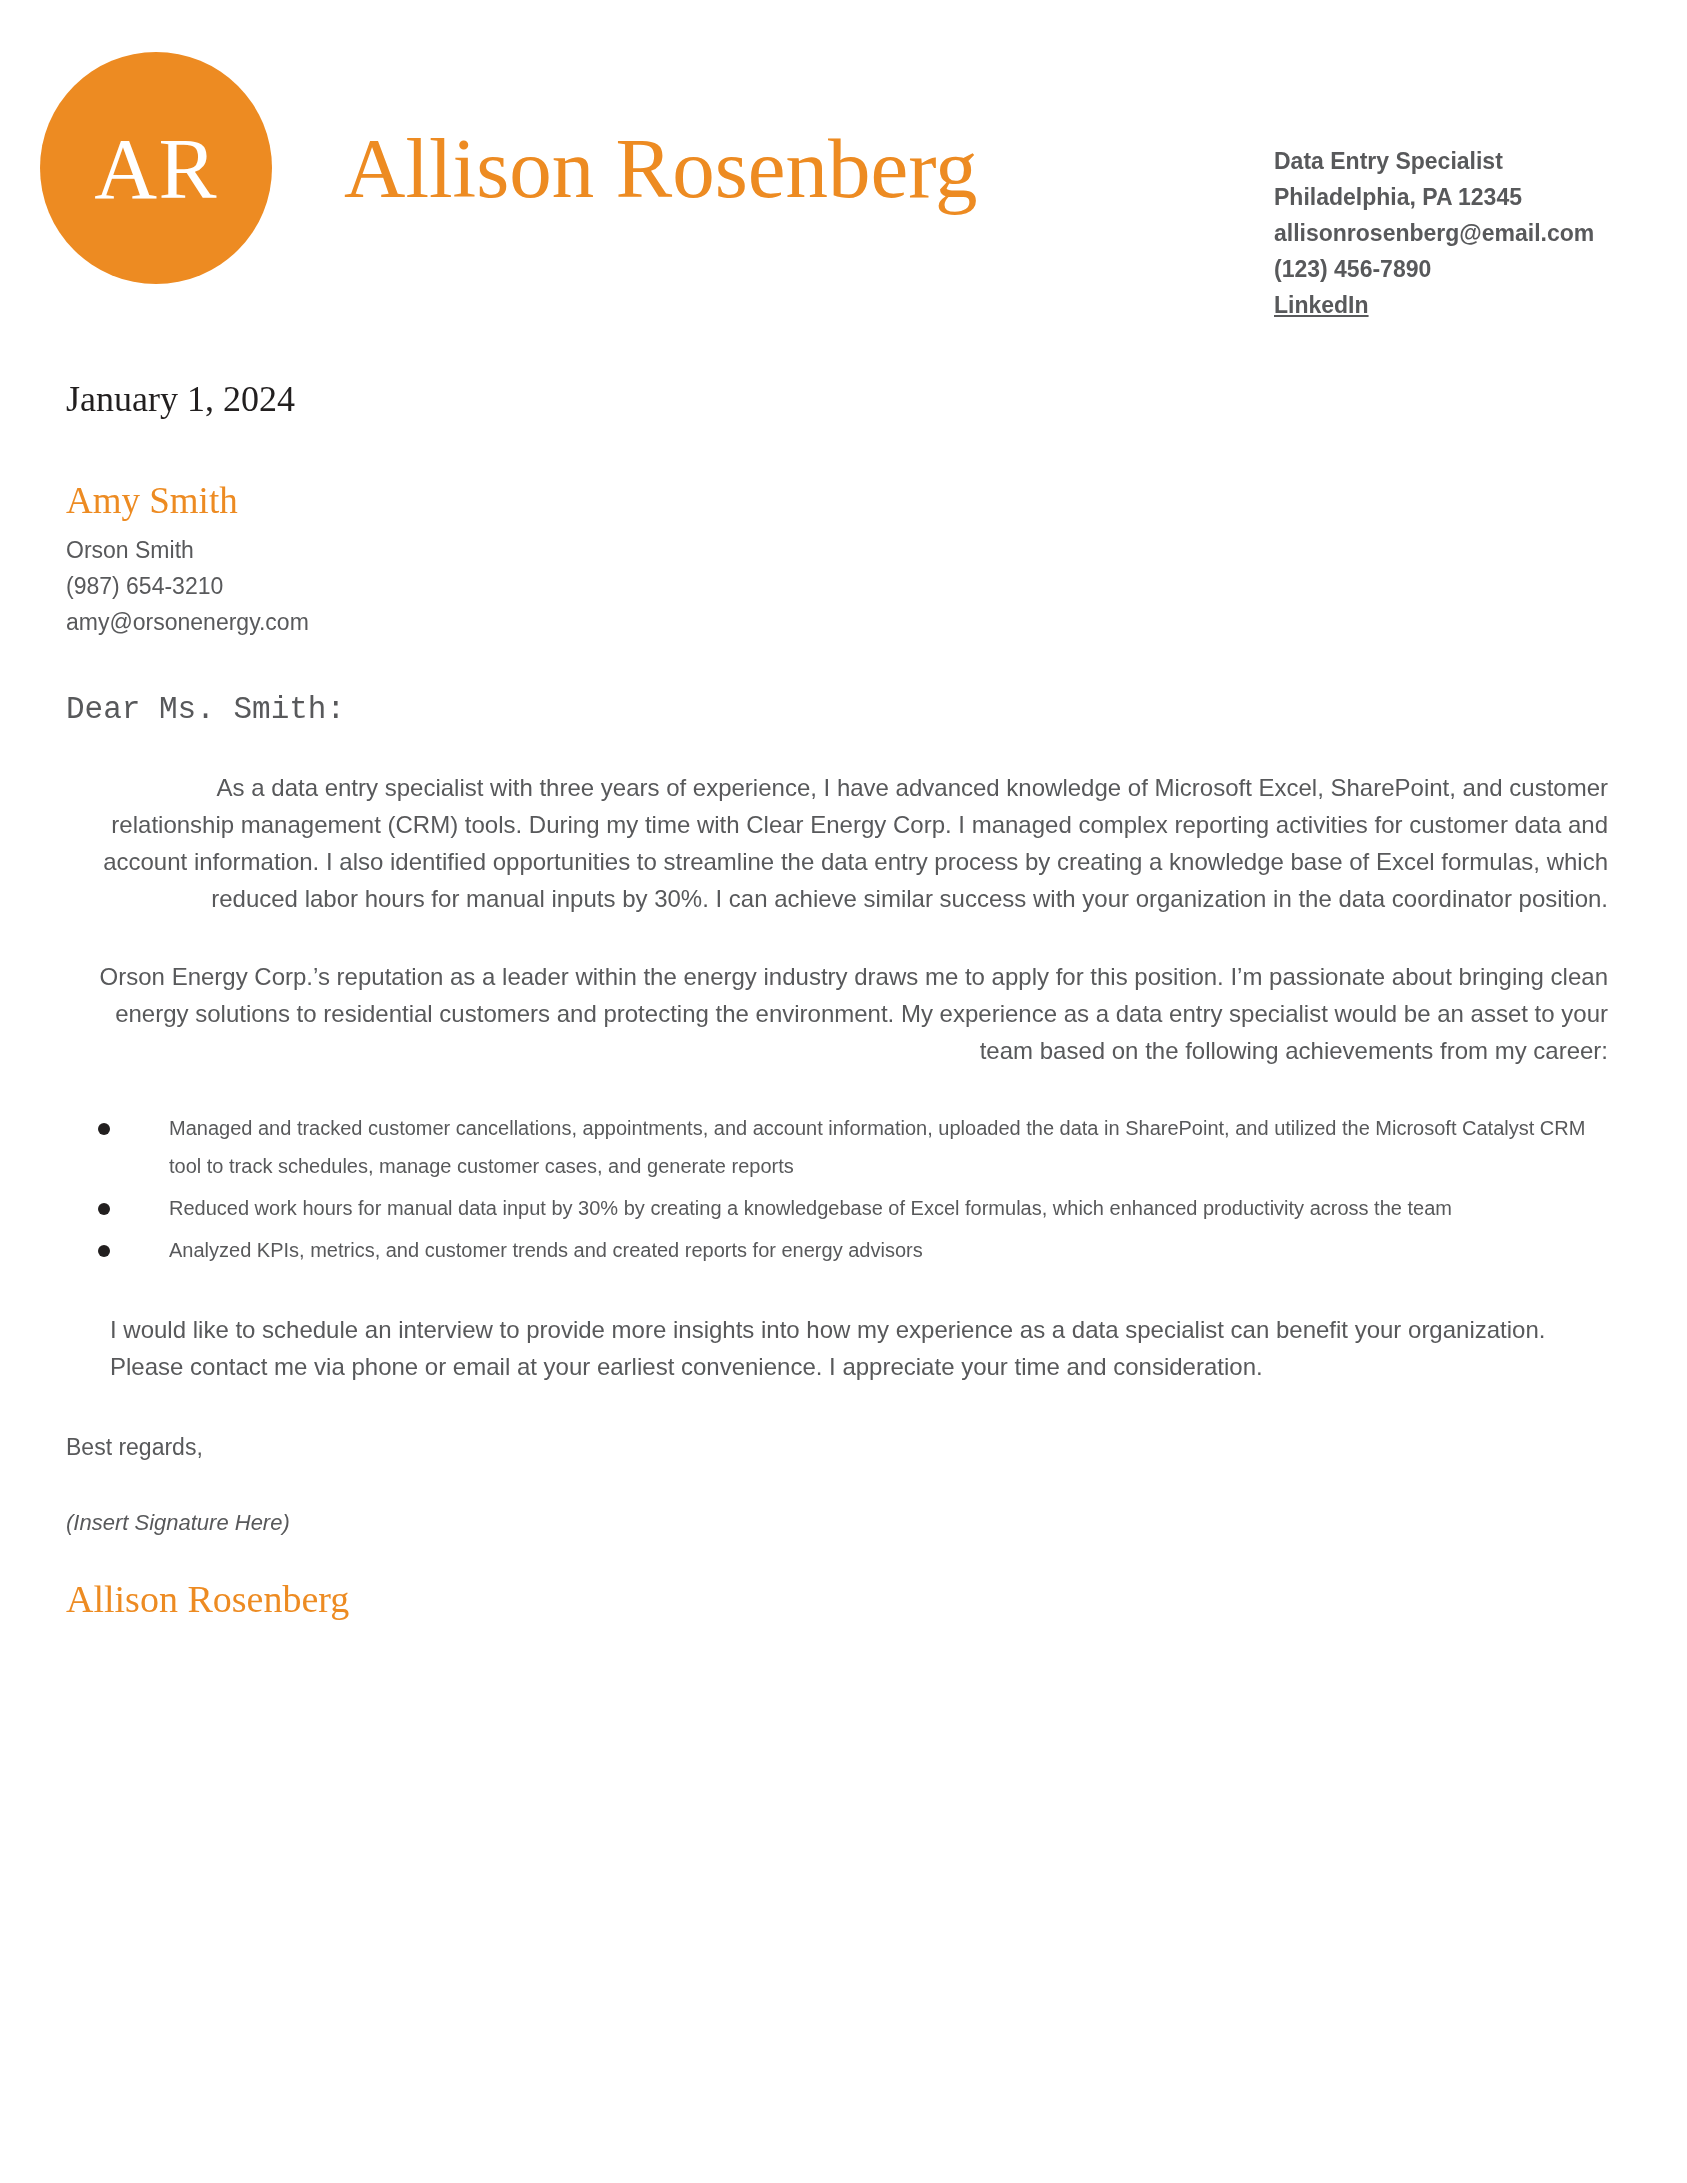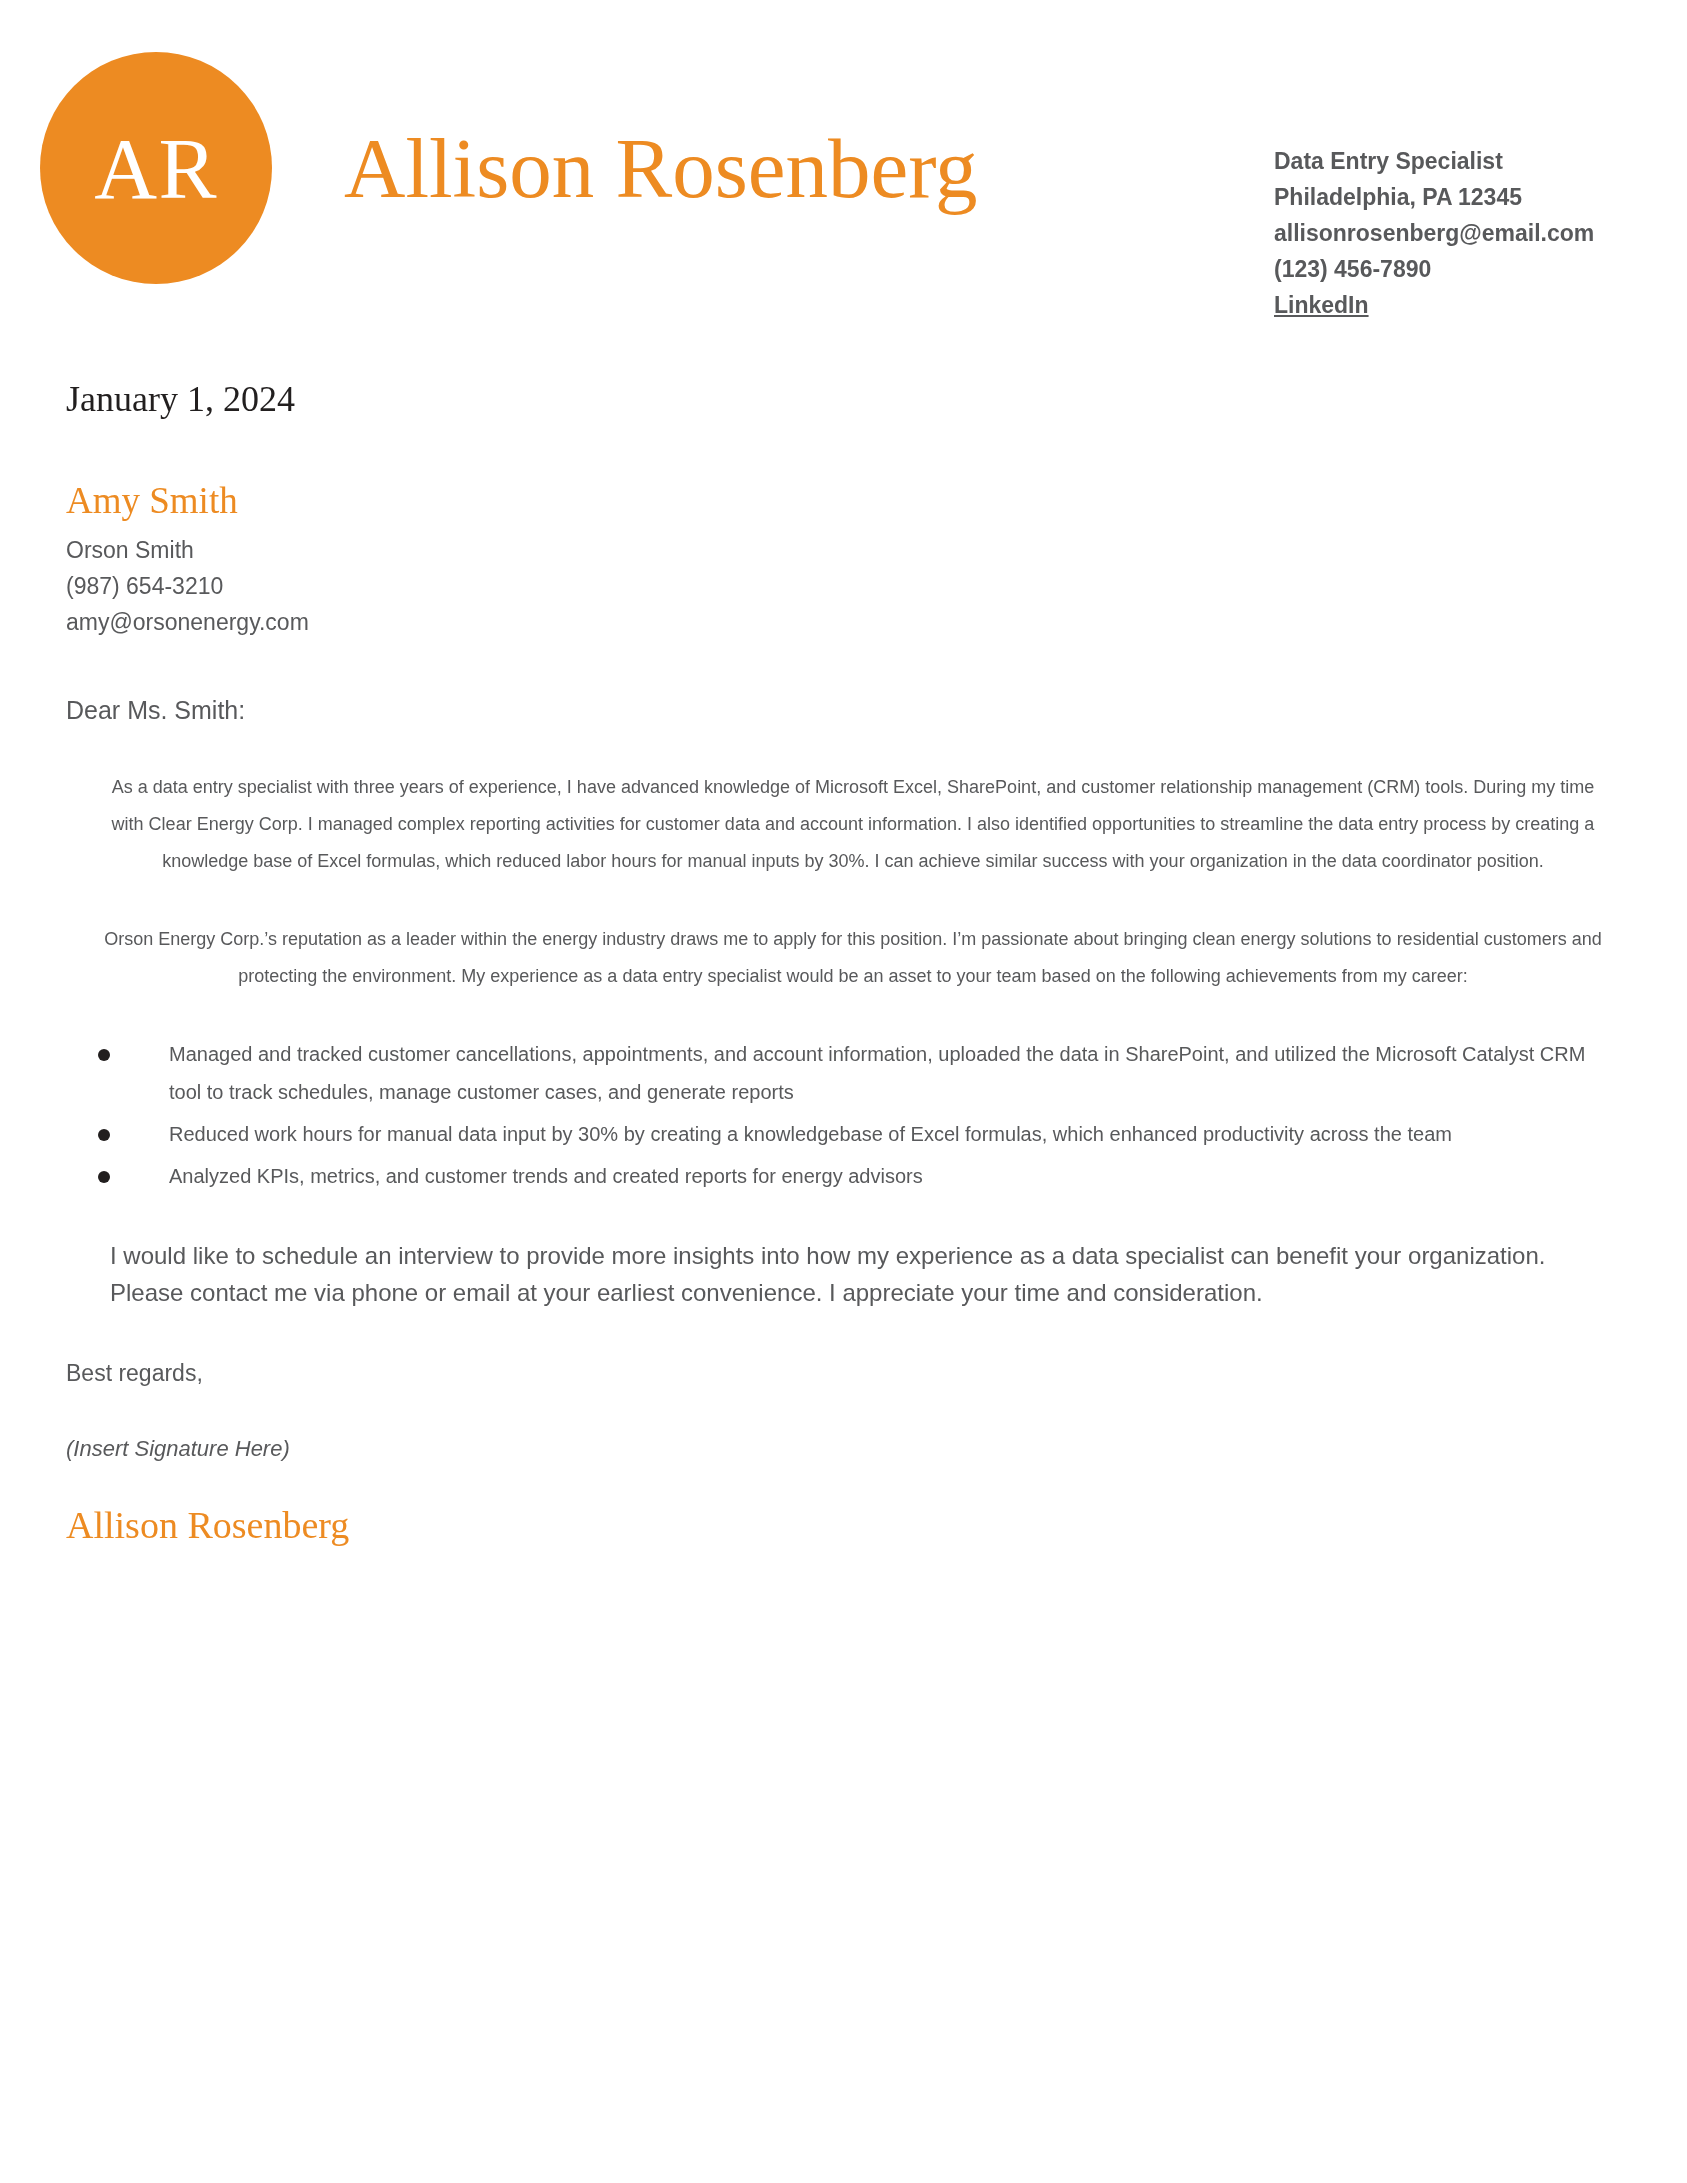--- a/index.html
+++ b/index.html
@@ -109,32 +109,33 @@
     margin: 0 0 10.6px 0;
   }
 
   .recipient-line {
     font-size: 23px;
     line-height: 36px;
     color: #58595b;
   }
 
   .salutation {
-    font-size: 25px;
+    font-size: 31px;
     line-height: 36px;
     color: #58595b;
     margin-top: 52px;
+    font-family: Liberation Mono, monospace;
   }
 
   .para {
-    font-size: 18px;
+    font-size: 24px;
     line-height: 37px;
     color: #58595b;
     margin-top: 41px;
-    text-align: center;
+    text-align: right;
     margin-left: 32px;
   }
 
   .bullets {
     margin: 40px 0 0 0;
     padding: 0;
     list-style: none;
   }
   .bullet-item {
     position: relative;

